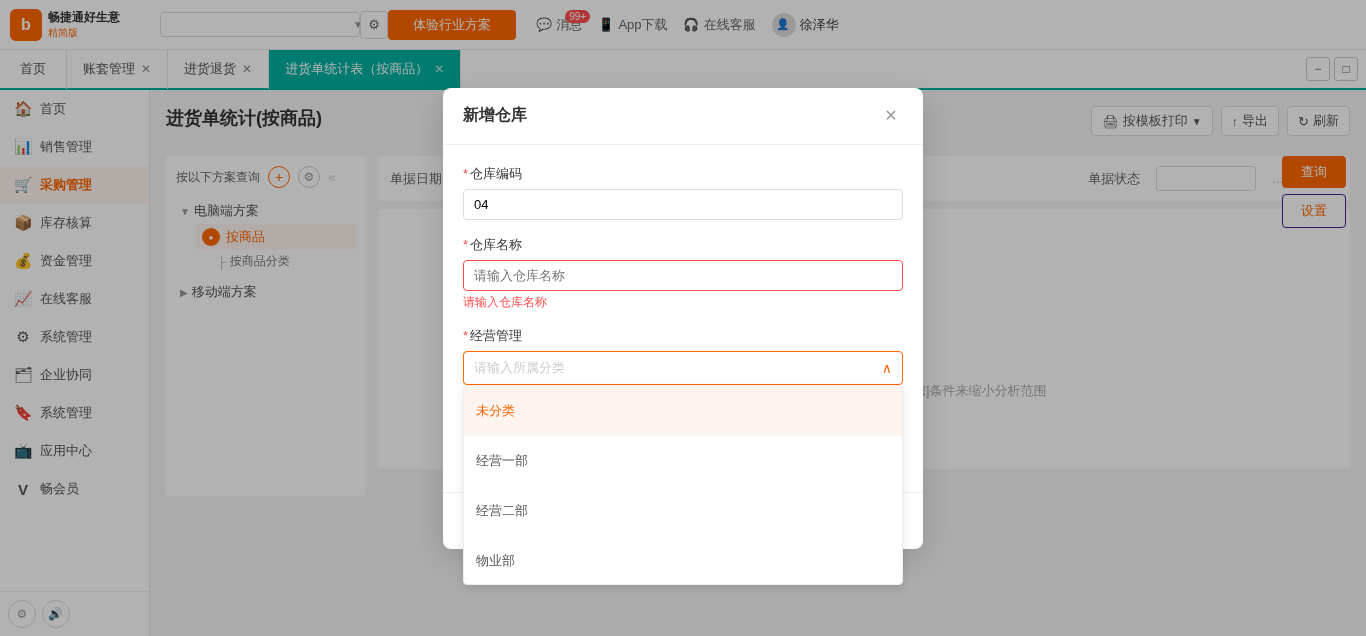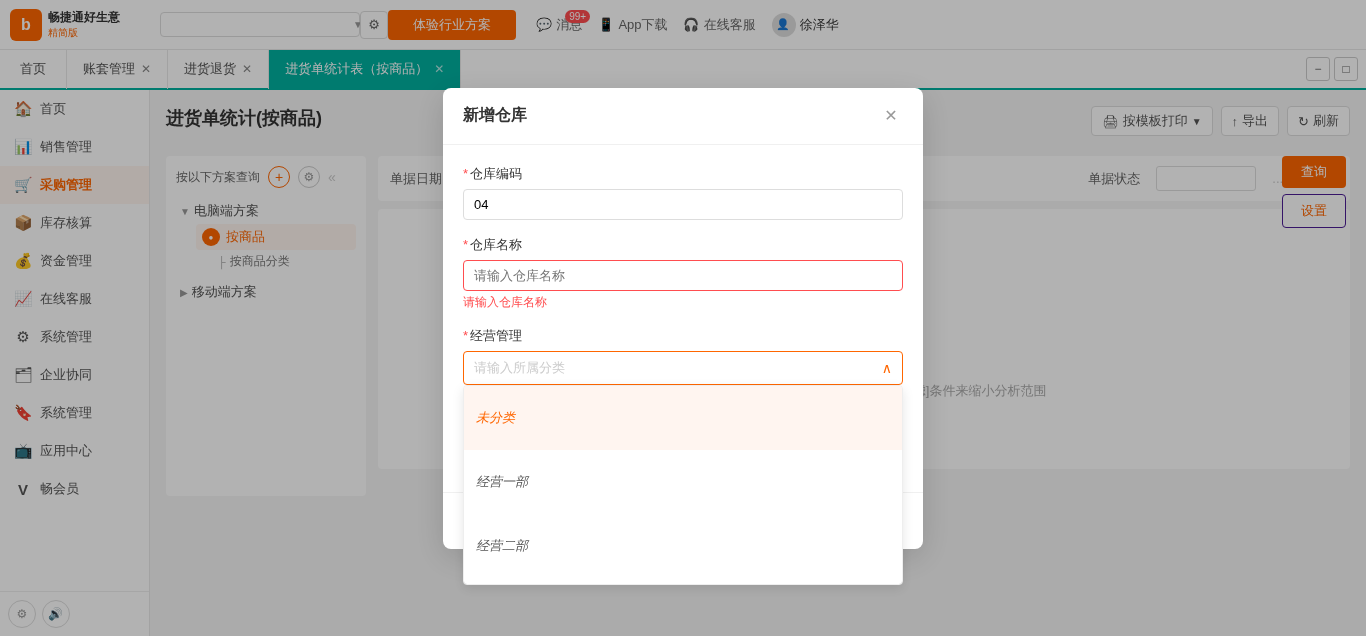--- a/index.html
+++ b/index.html
@@ -234,21 +234,21 @@
       background: #fff;
     }
     .select-arrow-up { color: #ff6600; font-size: 14px; }
     .dropdown-list {
       position: absolute; top: 100%; left: 0; width: 100%;
       background: #fff; border: 1px solid #eee; border-radius: 4px;
       box-shadow: 0 4px 12px rgba(0,0,0,0.1); z-index: 200;
       max-height: 200px; overflow-y: auto;
     }
     .dropdown-item {
-      padding: 23px 12px; cursor: pointer; font-size: 13px; color: #555; font-style: italic;
+      padding: 16px 12px; cursor: pointer; font-size: 13px; color: #555;
     }
     .dropdown-item.selected { background: #fff5f0; color: #ff6600; }
     .modal-footer {
       display: flex; justify-content: flex-end; gap: 10px;
       padding: 12px 20px; border-top: 1px solid #f0f0f0;
     }
     .btn-save {
       padding: 7px 20px; background: #ff6600; color: #fff;
       border: none; border-radius: 4px; cursor: pointer; font-size: 13px;
     }

